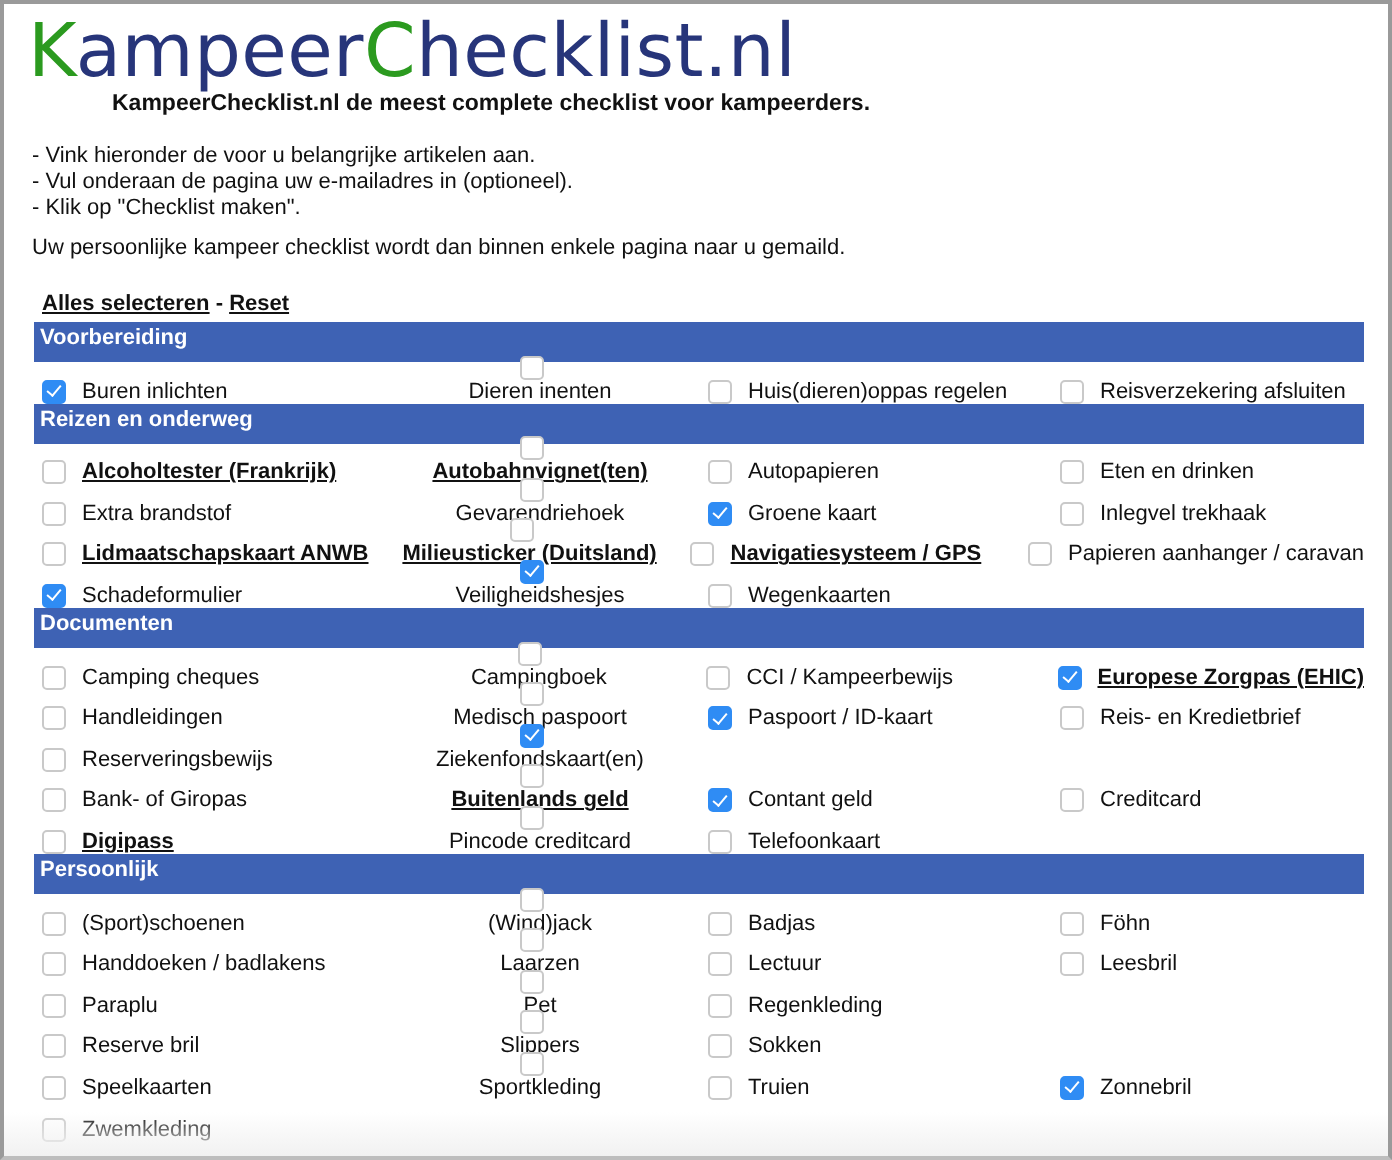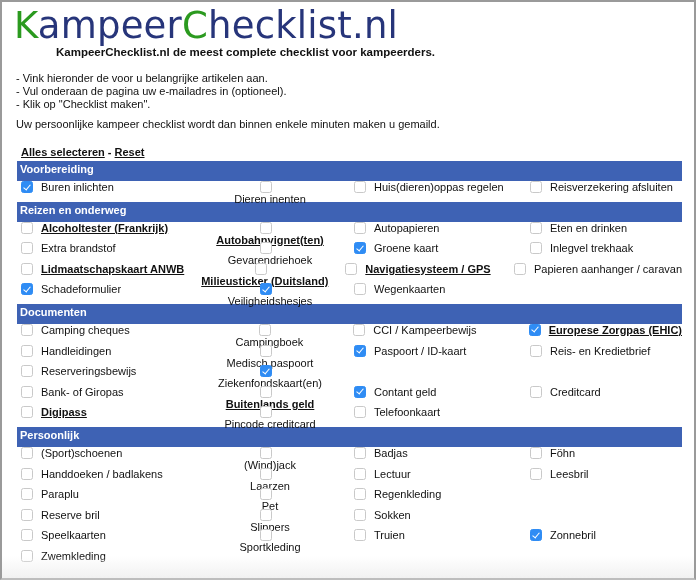--- a/index.html
+++ b/index.html
@@ -27,21 +27,21 @@
   .tagline { position:absolute; left:14px; top:44px; font-weight:bold; font-size:11.5px;margin-left:40px; }
   .instructions { position:absolute; left:14px; top:70px; line-height:13px; font-size:11px; }
   .note { position:absolute; left:14px; top:116px; font-size:11px; }
   .links { position:absolute; left:19px; top:144px; font-weight:bold; font-size:11px; }
   .links a { color:#111; text-decoration:underline; cursor:pointer; }
   .list { position:absolute; left:15px; top:159px; width:665px; }
   .sec-head {
     background:#3e62b4; color:#fff; font-weight:bold; font-size:11px;
     height:20px; line-height:17px; padding-left:3px;
   }
-  .row { display:flex; height:20.6px; align-items:flex-start; }
+  .row { display:flex; height:20.6px; align-items:flex-end; }
   .cell { display:flex; align-items:center; white-space:nowrap; }
   .cell:nth-child(1) { width:165px; padding-left:4px; }
   .cell:nth-child(2) { width:168px;flex-direction:column; }
   .cell:nth-child(3) { width:176px; }
   .cell:nth-child(4) { flex:1; }
   .cb {
     width:10px; height:10px; border:1px solid #c9c9c9; border-radius:2.5px;
     background:#fff; margin-right:8px; position:relative; flex:none;
   }
   .cb.on { background:#2f8cf4; border-color:#2f8cf4; }
@@ -59,21 +59,21 @@
   <div class="logo"><span class="g">K</span><span>ampeer</span><span class="g">C</span><span>hecklist.nl</span></div>
 
   <div class="tagline">KampeerChecklist.nl de meest complete checklist voor kampeerders.</div>
 
   <div class="instructions">
     <div>- Vink hieronder de voor u belangrijke artikelen aan.</div>
     <div>- Vul onderaan de pagina uw e-mailadres in (optioneel).</div>
     <div>- Klik op "Checklist maken".</div>
   </div>
 
-  <div class="note">Uw persoonlijke kampeer checklist wordt dan binnen enkele minuten maken u gemaild.</div>
+  <div class="note">Uw persoonlijke kampeer checklist wordt dan binnen enkele pagina naar u gemaild.</div>
 
   <div class="links">
     <a>Alles selecteren</a><span> - </span><a>Reset</a>
   </div>
 
   <div class="list" id="list">
       <div class="sec-head">Voorbereiding</div>
       <div class="row">
         <label class="cell">
           <span class="cb on"></span>

